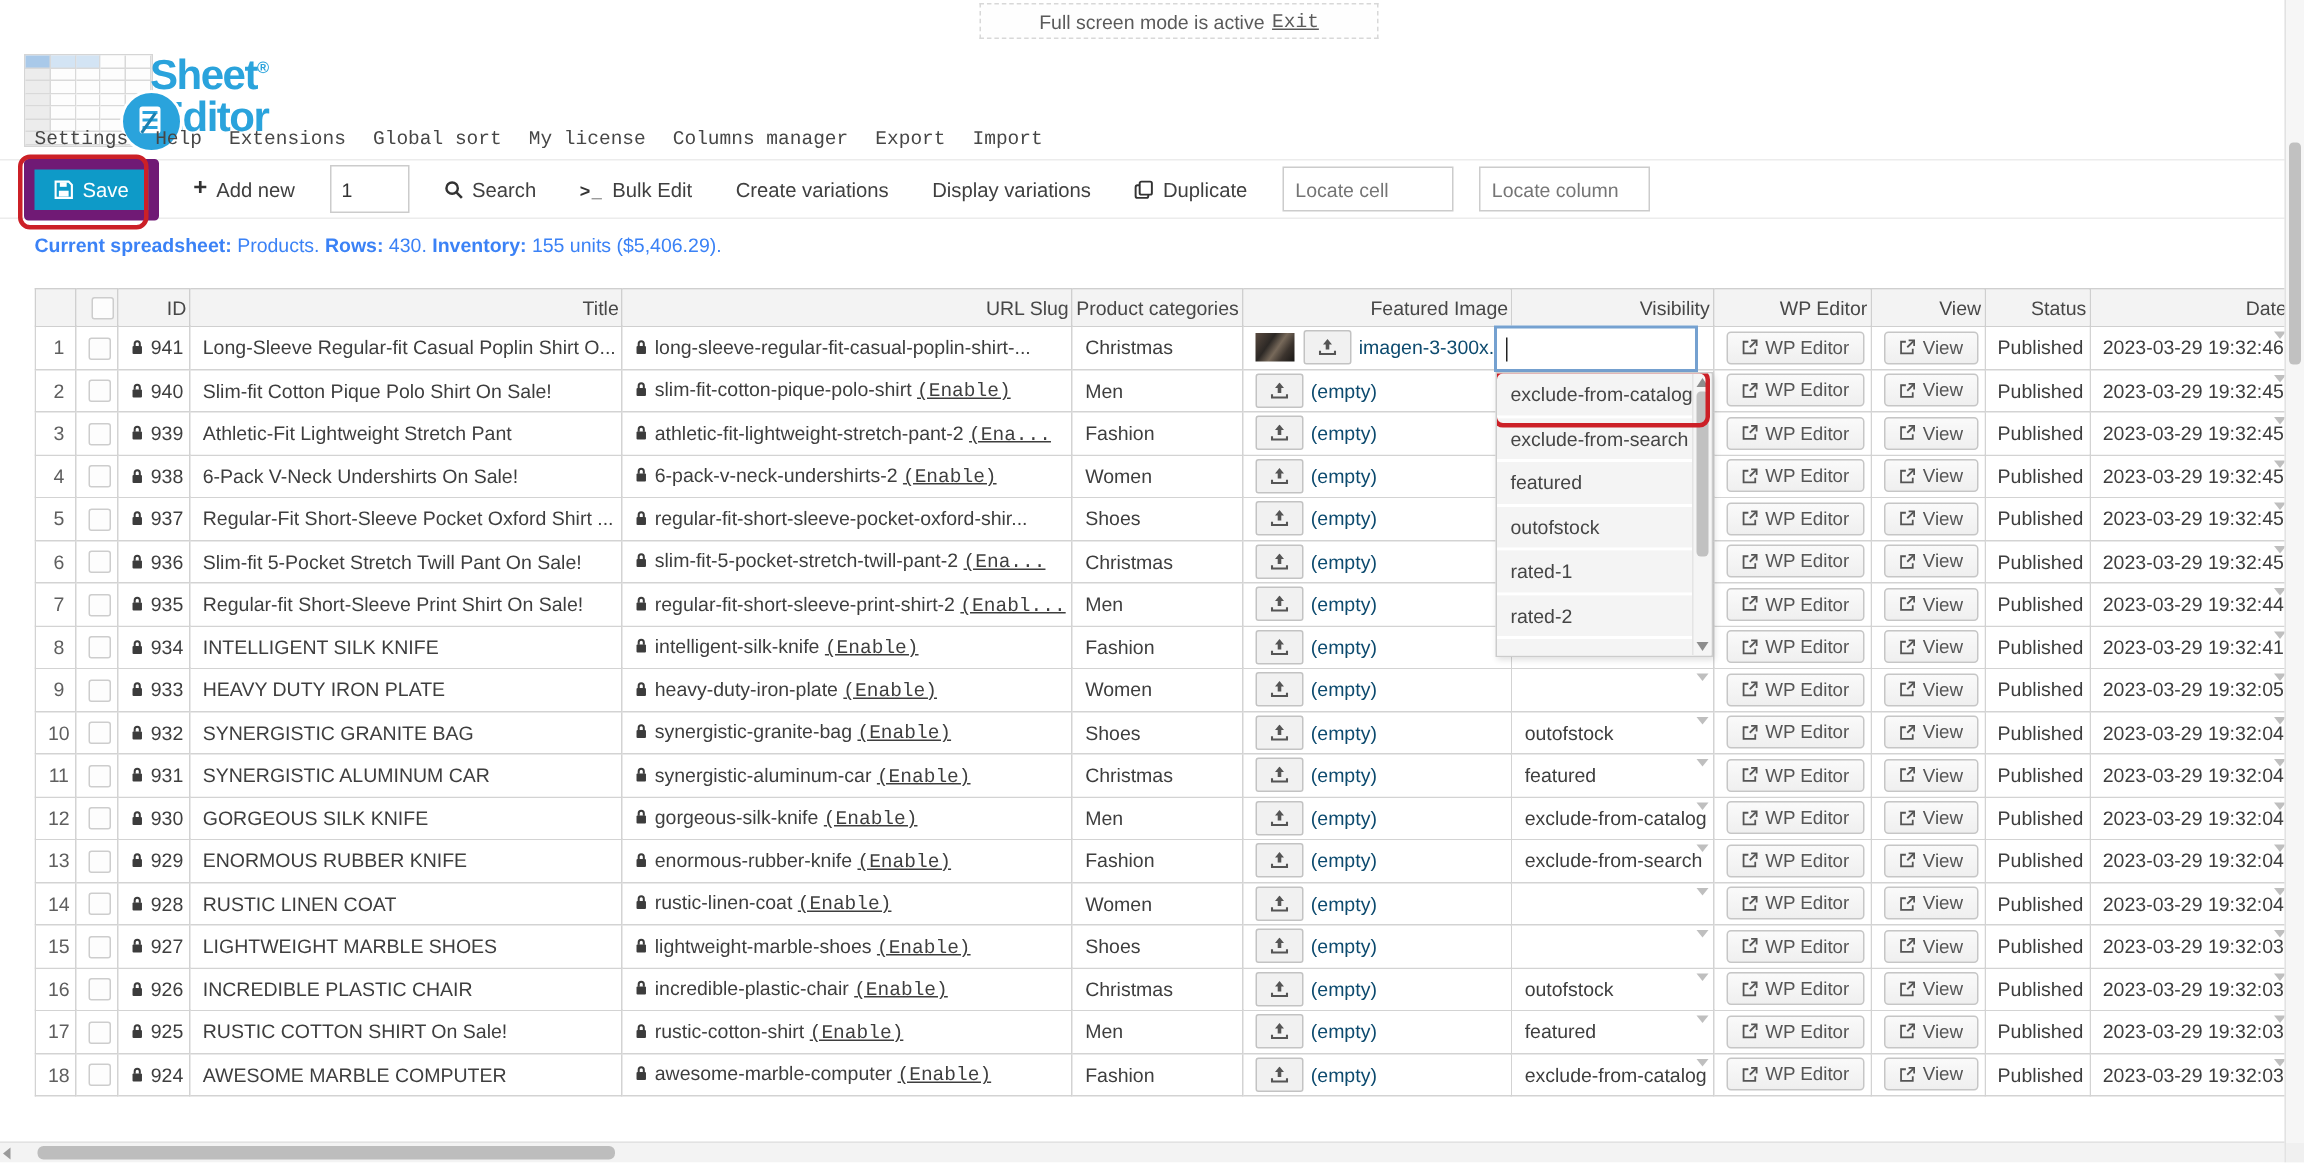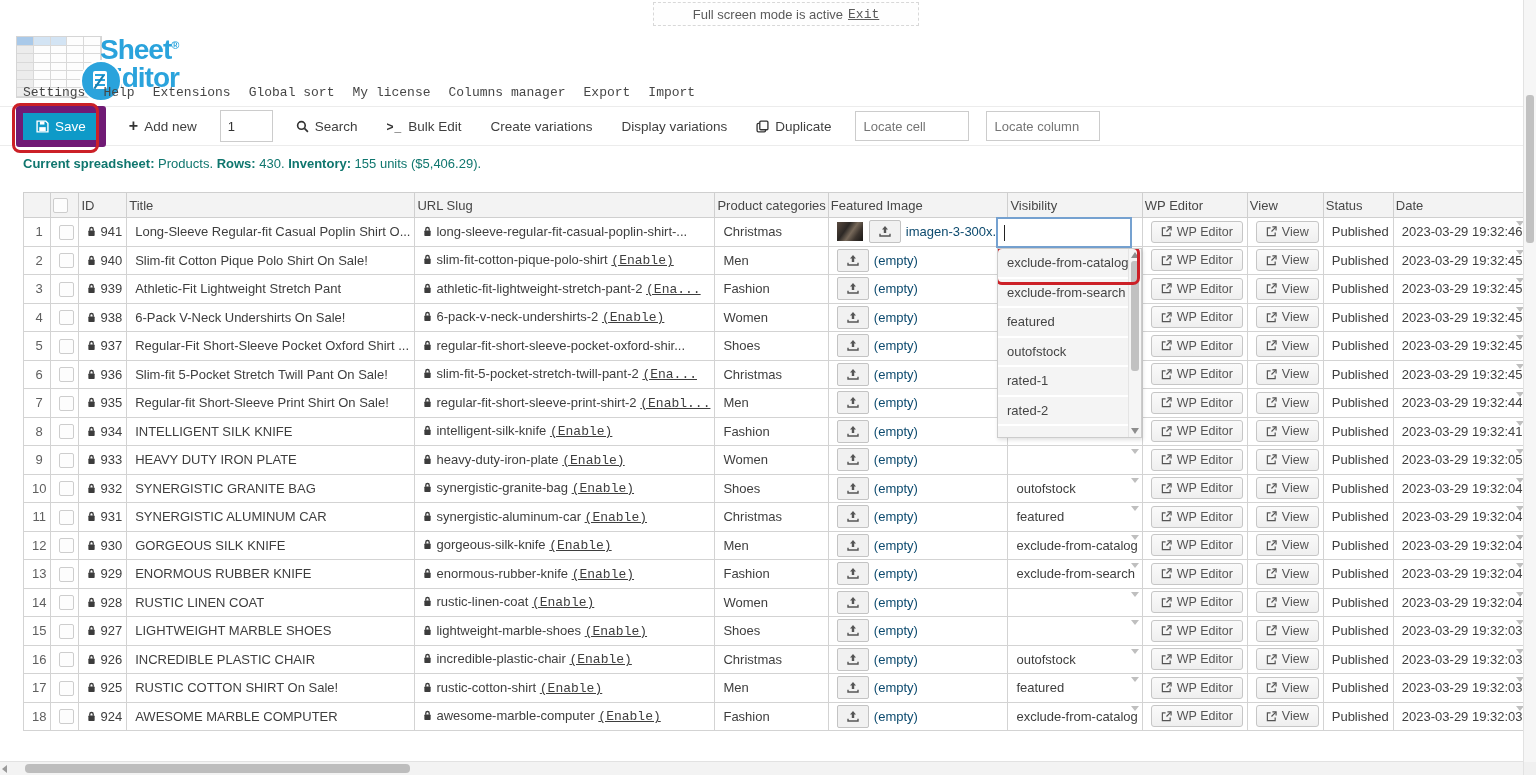--- a/index.html
+++ b/index.html
@@ -59,31 +59,31 @@
   .tb-item{display:inline-flex;align-items:center;gap:6px;cursor:pointer;font-size:13.5px;color:#3f3f3f;background:none;border:none;font-family:inherit;}
   .plus-icon::before{content:"+";font-weight:bold;font-size:16px;color:#333;}
   .term-icon::before{content:">_";font-weight:bold;font-size:12px;color:#333;letter-spacing:1px;}
   .tb-num{width:42px;height:28px;border:1px solid #ccc;font-size:13px;padding-left:7px;color:#333;font-family:inherit;}
   .tb-locate{width:102px;height:26px;border:1px solid #ccc;font-size:13px;padding-left:8px;color:#444;font-family:inherit;}
   .tb-locate::placeholder{color:#757575;opacity:1;}
   
   .annot{position:absolute;border:3px solid var(--red,#cc2027);border-radius:8px;pointer-events:none;z-index:40;}
   .annot-save{left:12px;top:103px;width:81px;height:44px;}
   
-  .statusbar{position:absolute;left:23px;top:156px;font-size:13px;color:#0f766e;}
+  .statusbar{position:absolute;left:23px;top:156px;font-size:13px;color:#3b82f6;}
   .statusbar b{font-weight:bold;}
   
   .grid{position:absolute;left:23px;top:192px;width:1502px;height:570px;overflow:hidden;}
   table.sheet{border-collapse:collapse;table-layout:fixed;font-size:13px;color:#3e3e3e;}
   table.sheet td,table.sheet th{
     border:1px solid #d3d3d3;box-sizing:border-box;overflow:hidden;white-space:nowrap;
     height:28.5px;padding:0 4px 0 8px;background:#fff;position:relative;font-weight:normal;
   }
   table.sheet th{
-    background:#f3f3f3;text-align:left;height:25px;color:#474747;padding:0 2px;border-color:#cfcfcf;
+    background:#f3f3f3;text-align:right;height:25px;color:#474747;padding:0 2px;border-color:#cfcfcf;
   }
   td.rownum{background:#f3f3f3;text-align:center;color:#5f5f5f;padding:0;}
   td.cbcell{text-align:center;padding:0;}
   .cb{display:inline-block;width:13px;height:13px;border:1px solid #cdcdcd;border-radius:2px;background:#fdfdfd;vertical-align:middle;cursor:pointer;}
   td.cur{background:#f5f5f5;}
   .ic{vertical-align:-1px;margin-right:4px;}
   .enable{text-decoration:underline;cursor:pointer;}
   td.cellc{text-align:center;padding:0 2px;}
   .btn-mini{
     display:inline-flex;align-items:center;gap:5px;justify-content:center;

